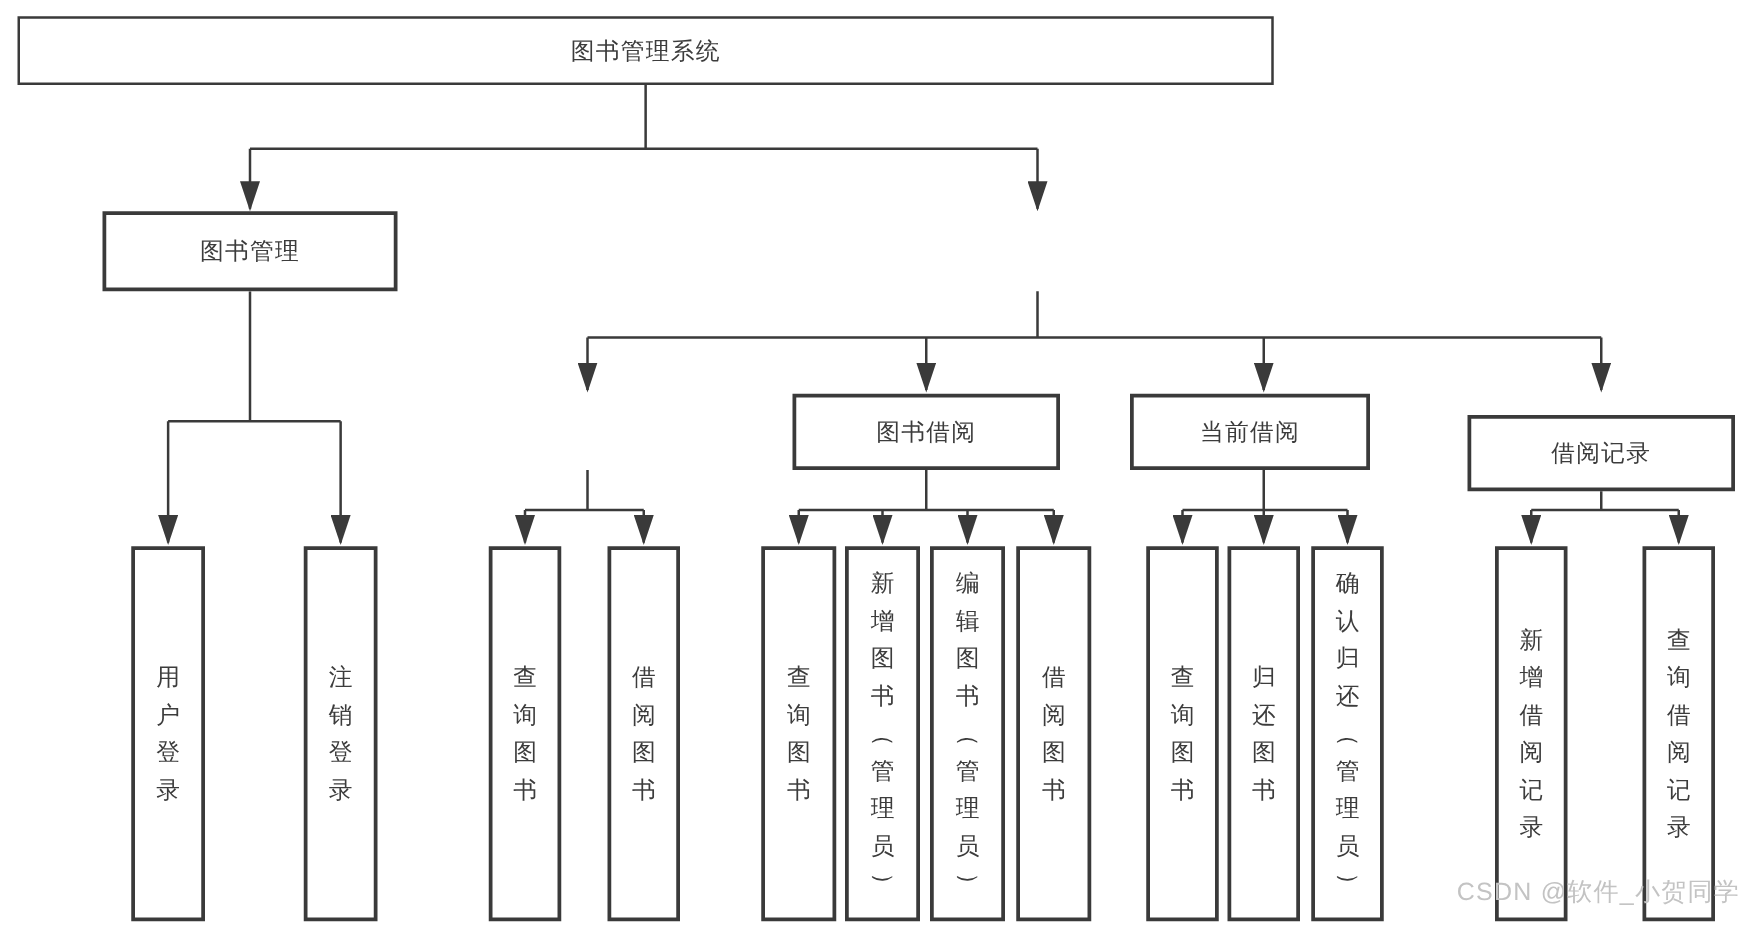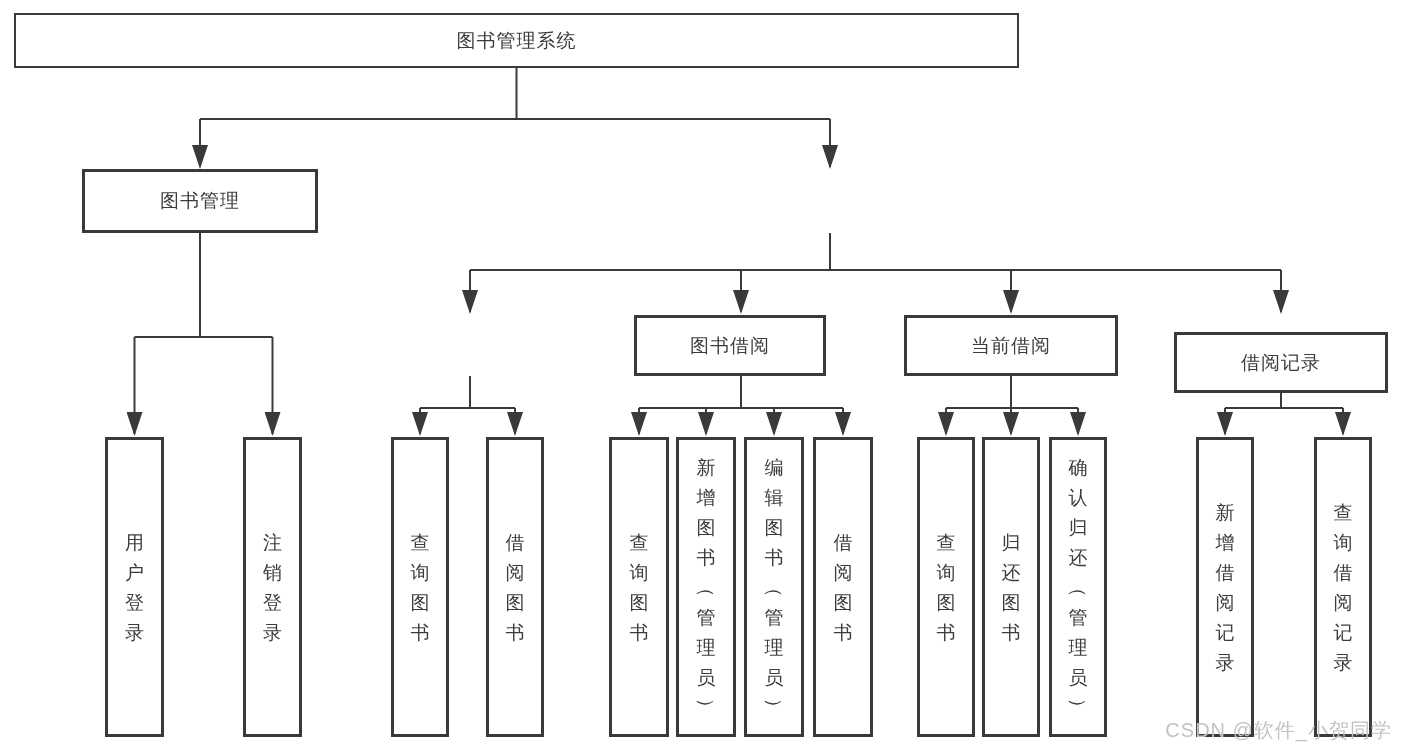--- a/index.html
+++ b/index.html
@@ -57,21 +57,21 @@
     line-height: 21px;
     height: 21px;
     text-align: center;
   }
 
   .vch.rot { transform: rotate(90deg); }
 
   #watermark {
     position: absolute;
     right: 13px;
-    bottom: 3px;
+    bottom: 20px;
     font-size: 20px;
     color: #c3c3c3;
     letter-spacing: 1px;
     white-space: nowrap;
     z-index: 5;
   }
 </style>
 </head>
 <body>
 
@@ -117,22 +117,22 @@
       <path d="M1281,376 L1281,408 M1225,408 L1343,408"></path>
       <line x1="1225" y1="408" x2="1225" y2="434" marker-end="url(#arw)"></line>
       <line x1="1343" y1="408" x2="1343" y2="434" marker-end="url(#arw)"></line>
     </g>
   </svg>
 
   <div class="node hnode root-node" style="left:14px;top:13px;width:1005px;height:55px">图书管理系统</div>
 
   <div class="node hnode" style="left:82px;top:169px;width:236px;height:64px">图书管理</div>
 
-  <div class="node hnode" style="left:634px;top:315px;width:192px;height:61px">图书借阅</div>
-  <div class="node hnode" style="left:904px;top:315px;width:214px;height:61px">当前借阅</div>
+  <div class="node hnode" style="left:634px;top:315px;width:214px;height:61px">图书借阅</div>
+  <div class="node hnode" style="left:904px;top:315px;width:192px;height:61px">当前借阅</div>
   <div class="node hnode" style="left:1174px;top:332px;width:214px;height:61px">借阅记录</div>
 
   <div class="node vnode" style="left:105px;top:437px;width:59px;height:300px">
     <div class="vtext">
         <span class="vch">用</span>
         <span class="vch">户</span>
         <span class="vch">登</span>
         <span class="vch">录</span>
       </div>
   </div>

